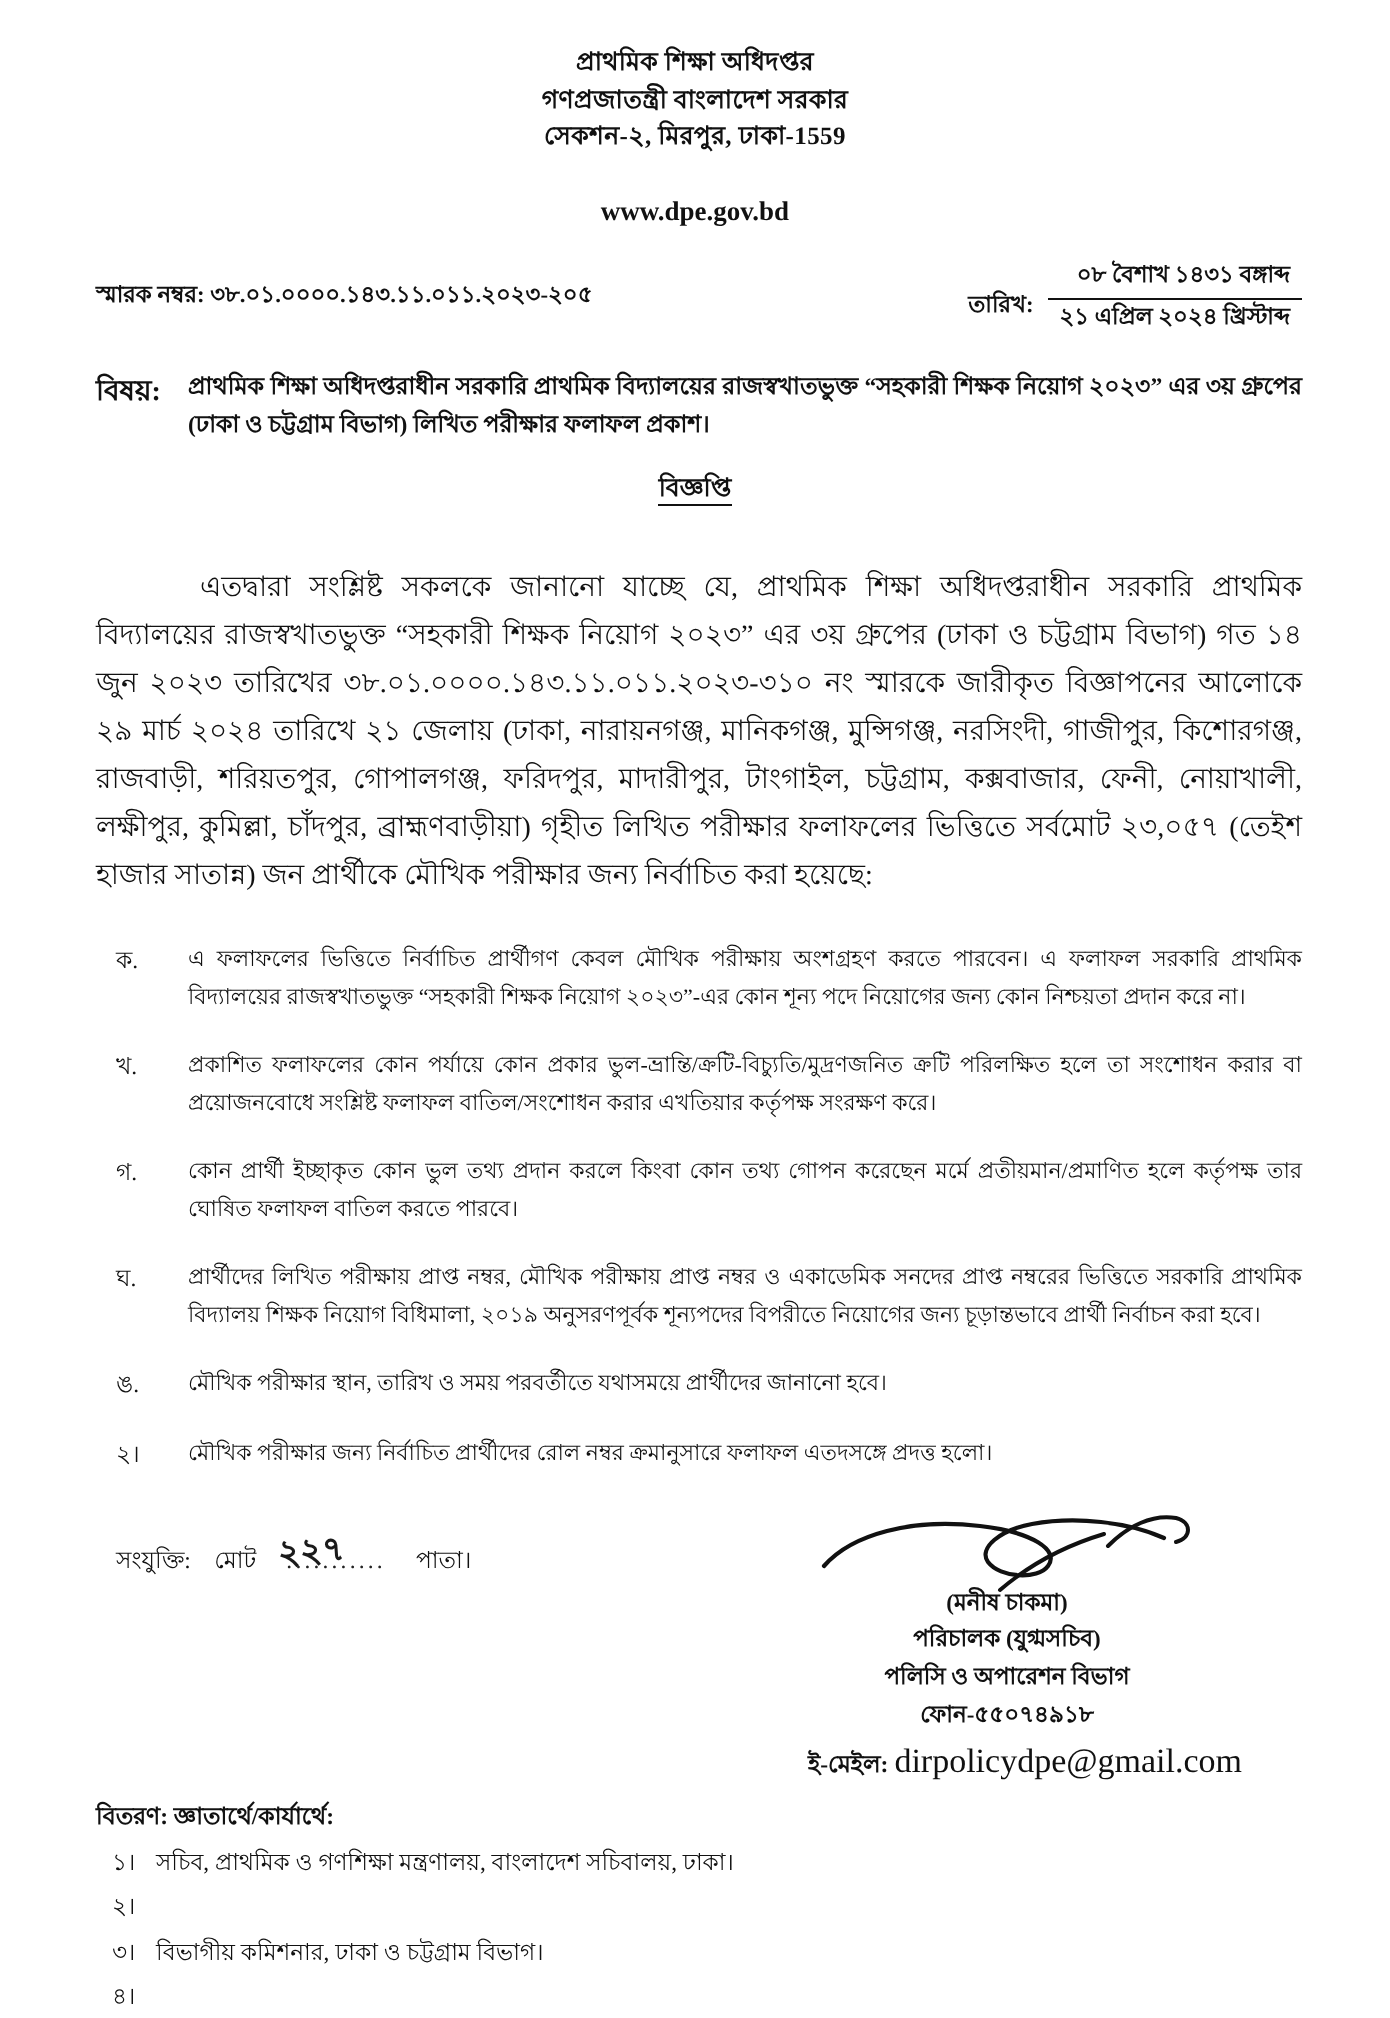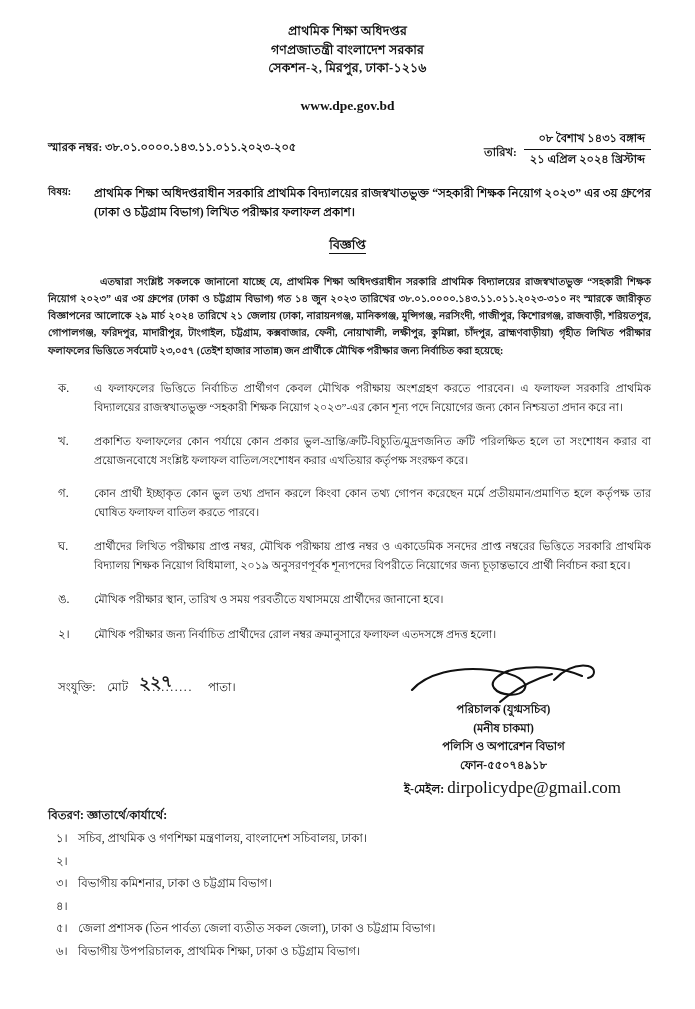--- a/index.html
+++ b/index.html
@@ -81,21 +81,21 @@
   }
 
   
   .subject {
     display: flex;
     margin-top: 16px;
     padding: 0 4px 0 8px;
     align-items: flex-start;
   }
   .subject-label {
-    font-size: 10px;
+    font-size: 14px;
     font-weight: bold;
     width: 46px;
     flex: 0 0 46px;
   }
   .subject-text {
     font-size: 11.8px;
     font-weight: bold;
     line-height: 1.62;
     text-align: justify;
     flex: 1;
@@ -108,27 +108,26 @@
   }
   .notice-heading span {
     font-size: 12.5px;
     font-weight: bold;
     border-bottom: 1.2px solid #111;
     padding-bottom: 1px;
   }
 
   
   .body-para {
-    margin-top: 17px;
-    padding: 0 4px 0 8px;
-    font-size: 10px;
+    margin-top: 28px;
+    padding: 0 4px 0 8px;
+    font-size: 14px;
     line-height: 1.72;
     text-align: justify;
     text-indent: 52px;
-    font-weight: bold;
   }
 
   
   .clauses {
     margin-top: 20px;
     padding: 0 4px 0 8px;
   }
   .clause {
     display: flex;
     align-items: flex-start;
@@ -244,21 +243,21 @@
   }
 </style>
 </head>
 <body>
 
 <div class="page">
 
   <div class="letterhead">
     <div class="lh-line">প্রাথমিক শিক্ষা অধিদপ্তর</div>
     <div class="lh-line">গণপ্রজাতন্ত্রী বাংলাদেশ সরকার</div>
-    <div class="lh-line">সেকশন-২, মিরপুর, ঢাকা-১২১৬</div>
+    <div class="lh-line">সেকশন-২, মিরপুর, ঢাকা-1559</div>
     <div class="lh-url">www.dpe.gov.bd</div>
   </div>
 
   <div class="memo-row">
     <div class="memo-no">স্মারক নম্বর: ৩৮.০১.০০০০.১৪৩.১১.০১১.২০২৩-২০৫</div>
     <div class="memo-date">
       <span class="memo-date-label">তারিখ:</span>
       <span class="date-stack">
         <span class="bn">০৮ বৈশাখ ১৪৩১ বঙ্গাব্দ</span>
         <span class="en">২১ এপ্রিল ২০২৪ খ্রিস্টাব্দ</span>
@@ -317,22 +316,22 @@
       <span>পাতা।</span>
     </div>
 
     <div class="sign-block">
       <svg class="signature-svg" width="200" height="46" viewBox="0 0 200 46">
         <path d="M8 30 C 22 14, 52 6, 86 10 C 112 13, 126 22, 120 30 C 115 37, 96 36, 90 28
                  C 85 21, 96 12, 112 9 C 134 5, 160 8, 178 16" fill="none" stroke="#111" stroke-width="2.1" stroke-linecap="round"></path>
         <path d="M96 42 C 110 30, 128 20, 148 14" fill="none" stroke="#111" stroke-width="2" stroke-linecap="round"></path>
         <path d="M150 20 C 160 10, 172 4, 184 6 C 192 8, 192 16, 184 18" fill="none" stroke="#111" stroke-width="2" stroke-linecap="round"></path>
       </svg>
+      <div class="sign-line">(মনীষ চাকমা)</div>
       <div class="sign-line">পরিচালক (যুগ্মসচিব)</div>
-      <div class="sign-line">(মনীষ চাকমা)</div>
       <div class="sign-line">পলিসি ও অপারেশন বিভাগ</div>
       <div class="sign-line">ফোন-৫৫০৭৪৯১৮</div>
     </div>
 
     <div class="sign-email-row">
       <span>ই-মেইল:</span>
       <span class="addr">dirpolicydpe@gmail.com</span>
     </div>
   </div>
 

